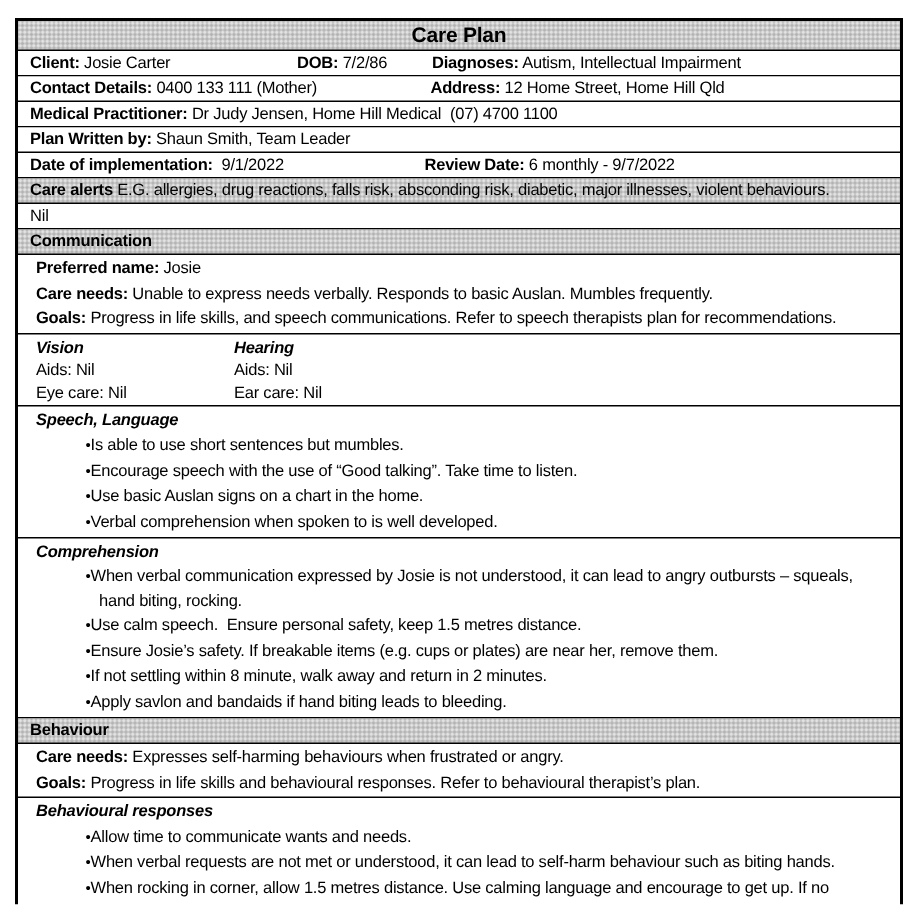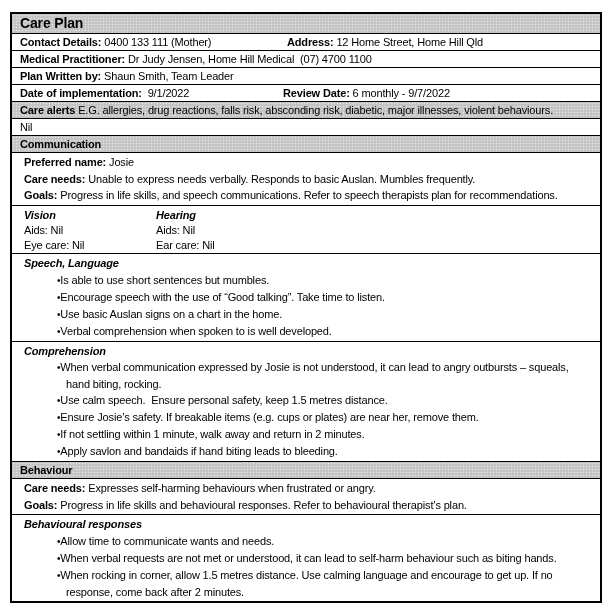--- a/index.html
+++ b/index.html
@@ -29,21 +29,21 @@
   }
   .bar {
     background-color: #c9c9c9;
     background-image:
       radial-gradient(circle, rgba(255,255,255,0.5) 0.8px, transparent 0.9px),
       radial-gradient(circle, rgba(120,120,120,0.28) 0.8px, transparent 0.9px);
     background-size: 3px 3px, 3px 3px;
     background-position: 0 0, 1.5px 1.5px;
   }
   .title-bar {
-    text-align: left;
+    text-align: center;
     font-weight: bold;
     font-size: 14px;
     line-height: 17px;
     padding: 1px 8px;
   }
   .section-bar { font-weight: bold; }
   .alerts-bar b { font-weight: bold; }
   .cols { display: flex; }
   .seg { flex: 0 0 auto; }
   .seg-fill { flex: 1 1 auto; }
@@ -75,20 +75,25 @@
 </head>
 <body>
 
 <div class="page">
   <div class="doc">
 
     <div class="row bar title-bar">
       <span>Care Plan</span>
     </div>
 
+    <div class="row cols">
+      <span class="seg w178"><b>Client:</b> <span>Josie Carter</span></span>
+      <span class="seg w90"><b>DOB:</b> <span>7/2/86</span></span>
+      <span class="seg-fill"><b>Diagnoses:</b> <span>Autism, Intellectual Impairment</span></span>
+    </div>
 
     <div class="row cols">
       <span class="seg w267"><b>Contact Details:</b> <span>0400 133 111 (Mother)</span></span>
       <span class="seg-fill"><b>Address:</b> <span>12 Home Street, Home Hill Qld</span></span>
     </div>
 
     <div class="row">
       <b>Medical Practitioner:</b> <span>Dr Judy Jensen, Home Hill Medical&nbsp; (07) 4700 1100</span>
     </div>
 
@@ -141,21 +146,21 @@
           <li>Verbal comprehension when spoken to is well developed.</li>
         </ul>
     </div>
 
     <div class="cell">
       <div class="subhead">Comprehension</div>
       <ul class="bullets">
           <li>When verbal communication expressed by Josie is not understood, it can lead to angry outbursts – squeals, hand biting, rocking.</li>
           <li>Use calm speech.&nbsp; Ensure personal safety, keep 1.5 metres distance.</li>
           <li>Ensure Josie’s safety. If breakable items (e.g. cups or plates) are near her, remove them.</li>
-          <li>If not settling within 1 minute, walk away and return in 2 minutes.</li>
+          <li>If not settling within 8 minute, walk away and return in 2 minutes.</li>
           <li>Apply savlon and bandaids if hand biting leads to bleeding.</li>
         </ul>
     </div>
 
     <div class="row bar section-bar">
       <span>Behaviour</span>
     </div>
 
     <div class="cell">
       <p><b>Care needs:</b> <span>Expresses self-harming behaviours when frustrated or angry.</span></p>

